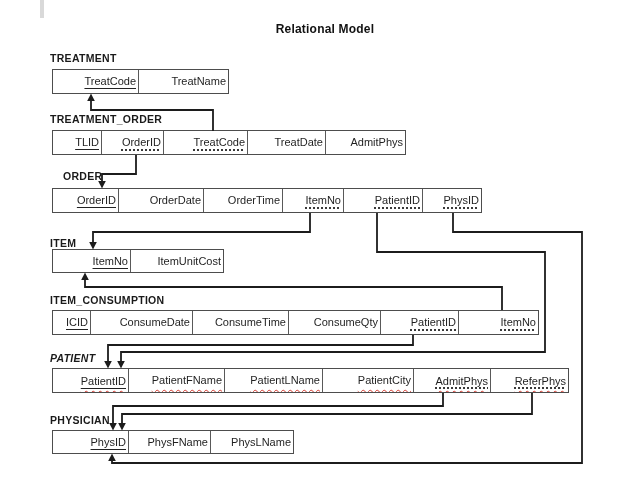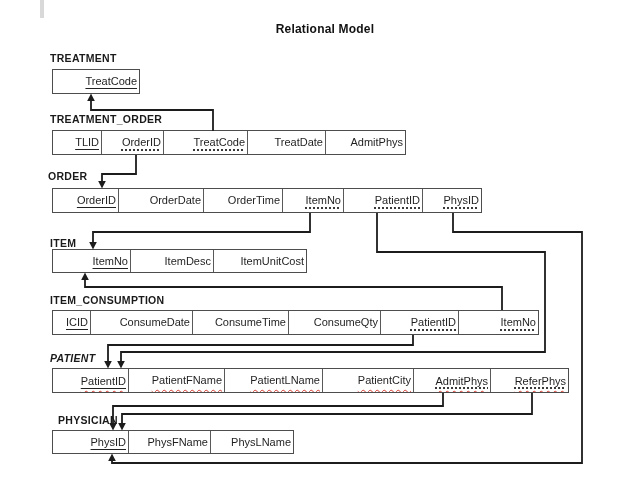--- a/index.html
+++ b/index.html
@@ -45,20 +45,23 @@
 
 <div class="artifact"></div>
 
 <div class="title">Relational Model</div>
 
 <div class="tbl-label" style="left:50px;top:52px;text-align:right;">TREATMENT</div>
 <div class="tbl" style="left:52px;top:69px;height:25px;">
   <div class="cell" style="width:86px">
       <span class="fld u-solid">TreatCode</span>
     </div>
+  <div class="cell" style="width:89px">
+      <span class="fld">TreatName</span>
+    </div>
 </div>
 
 <div class="tbl-label" style="left:50px;top:113px;">TREATMENT_ORDER</div>
 <div class="tbl" style="left:52px;top:130px;height:25px;">
   <div class="cell" style="width:49px">
       <span class="fld u-solid">TLID</span>
     </div>
   <div class="cell" style="width:62px">
       <span class="fld u-dotted">OrderID</span>
     </div>
@@ -66,21 +69,21 @@
       <span class="fld u-dotted">TreatCode</span>
     </div>
   <div class="cell" style="width:78px">
       <span class="fld">TreatDate</span>
     </div>
   <div class="cell" style="width:79px">
       <span class="fld">AdmitPhys</span>
     </div>
 </div>
 
-<div class="tbl-label" style="left:48px;top:170px;">ORDER</div>
+<div class="tbl-label" style="left:63px;top:170px;">ORDER</div>
 <div class="tbl" style="left:52px;top:188px;height:25px;">
   <div class="cell" style="width:66px">
       <span class="fld u-solid">OrderID</span>
     </div>
   <div class="cell" style="width:85px">
       <span class="fld">OrderDate</span>
     </div>
   <div class="cell" style="width:79px">
       <span class="fld">OrderTime</span>
     </div>
@@ -92,23 +95,20 @@
     </div>
   <div class="cell" style="width:58px">
       <span class="fld u-dotted">PhysID</span>
     </div>
 </div>
 
 <div class="tbl-label" style="left:50px;top:237px;">ITEM</div>
 <div class="tbl" style="left:52px;top:249px;height:24px;">
   <div class="cell" style="width:78px">
       <span class="fld u-solid">ItemNo</span>
-    </div>
-  <div class="cell" style="width:83px">
-      <span class="fld">ItemDesc</span>
     </div>
   <div class="cell" style="width:92px">
       <span class="fld">ItemUnitCost</span>
     </div>
 </div>
 
 <div class="tbl-label" style="left:50px;top:294px;">ITEM_CONSUMPTION</div>
 <div class="tbl" style="left:52px;top:310px;height:25px;">
   <div class="cell" style="width:38px">
       <span class="fld u-solid">ICID</span>
@@ -145,21 +145,21 @@
       <span class="fld sq">PatientCity</span>
     </div>
   <div class="cell" style="width:77px">
       <span class="sq"><span class="fld u-dotted">AdmitPhys</span></span>
     </div>
   <div class="cell" style="width:77px">
       <span class="sq"><span class="fld u-dotted">ReferPhys</span></span>
     </div>
 </div>
 
-<div class="tbl-label" style="left:50px;top:414px;margin-left:8px;">PHYSICIAN</div>
+<div class="tbl-label" style="left:50px;top:414px;">PHYSICIAN</div>
 <div class="tbl" style="left:52px;top:430px;height:24px;">
   <div class="cell" style="width:76px">
       <span class="fld u-solid">PhysID</span>
     </div>
   <div class="cell" style="width:82px">
       <span class="fld">PhysFName</span>
     </div>
   <div class="cell" style="width:82px">
       <span class="fld">PhysLName</span>
     </div>

